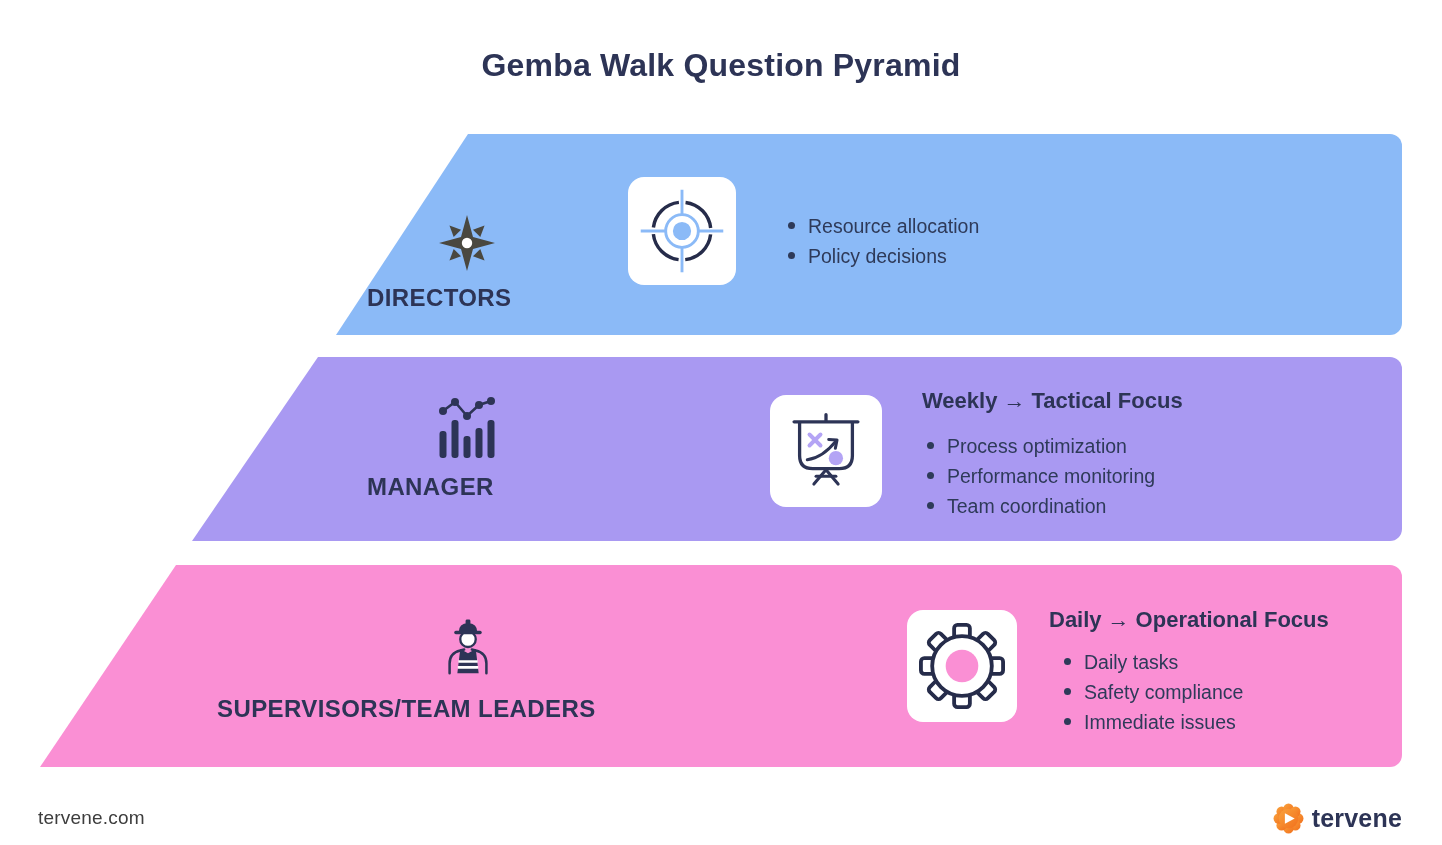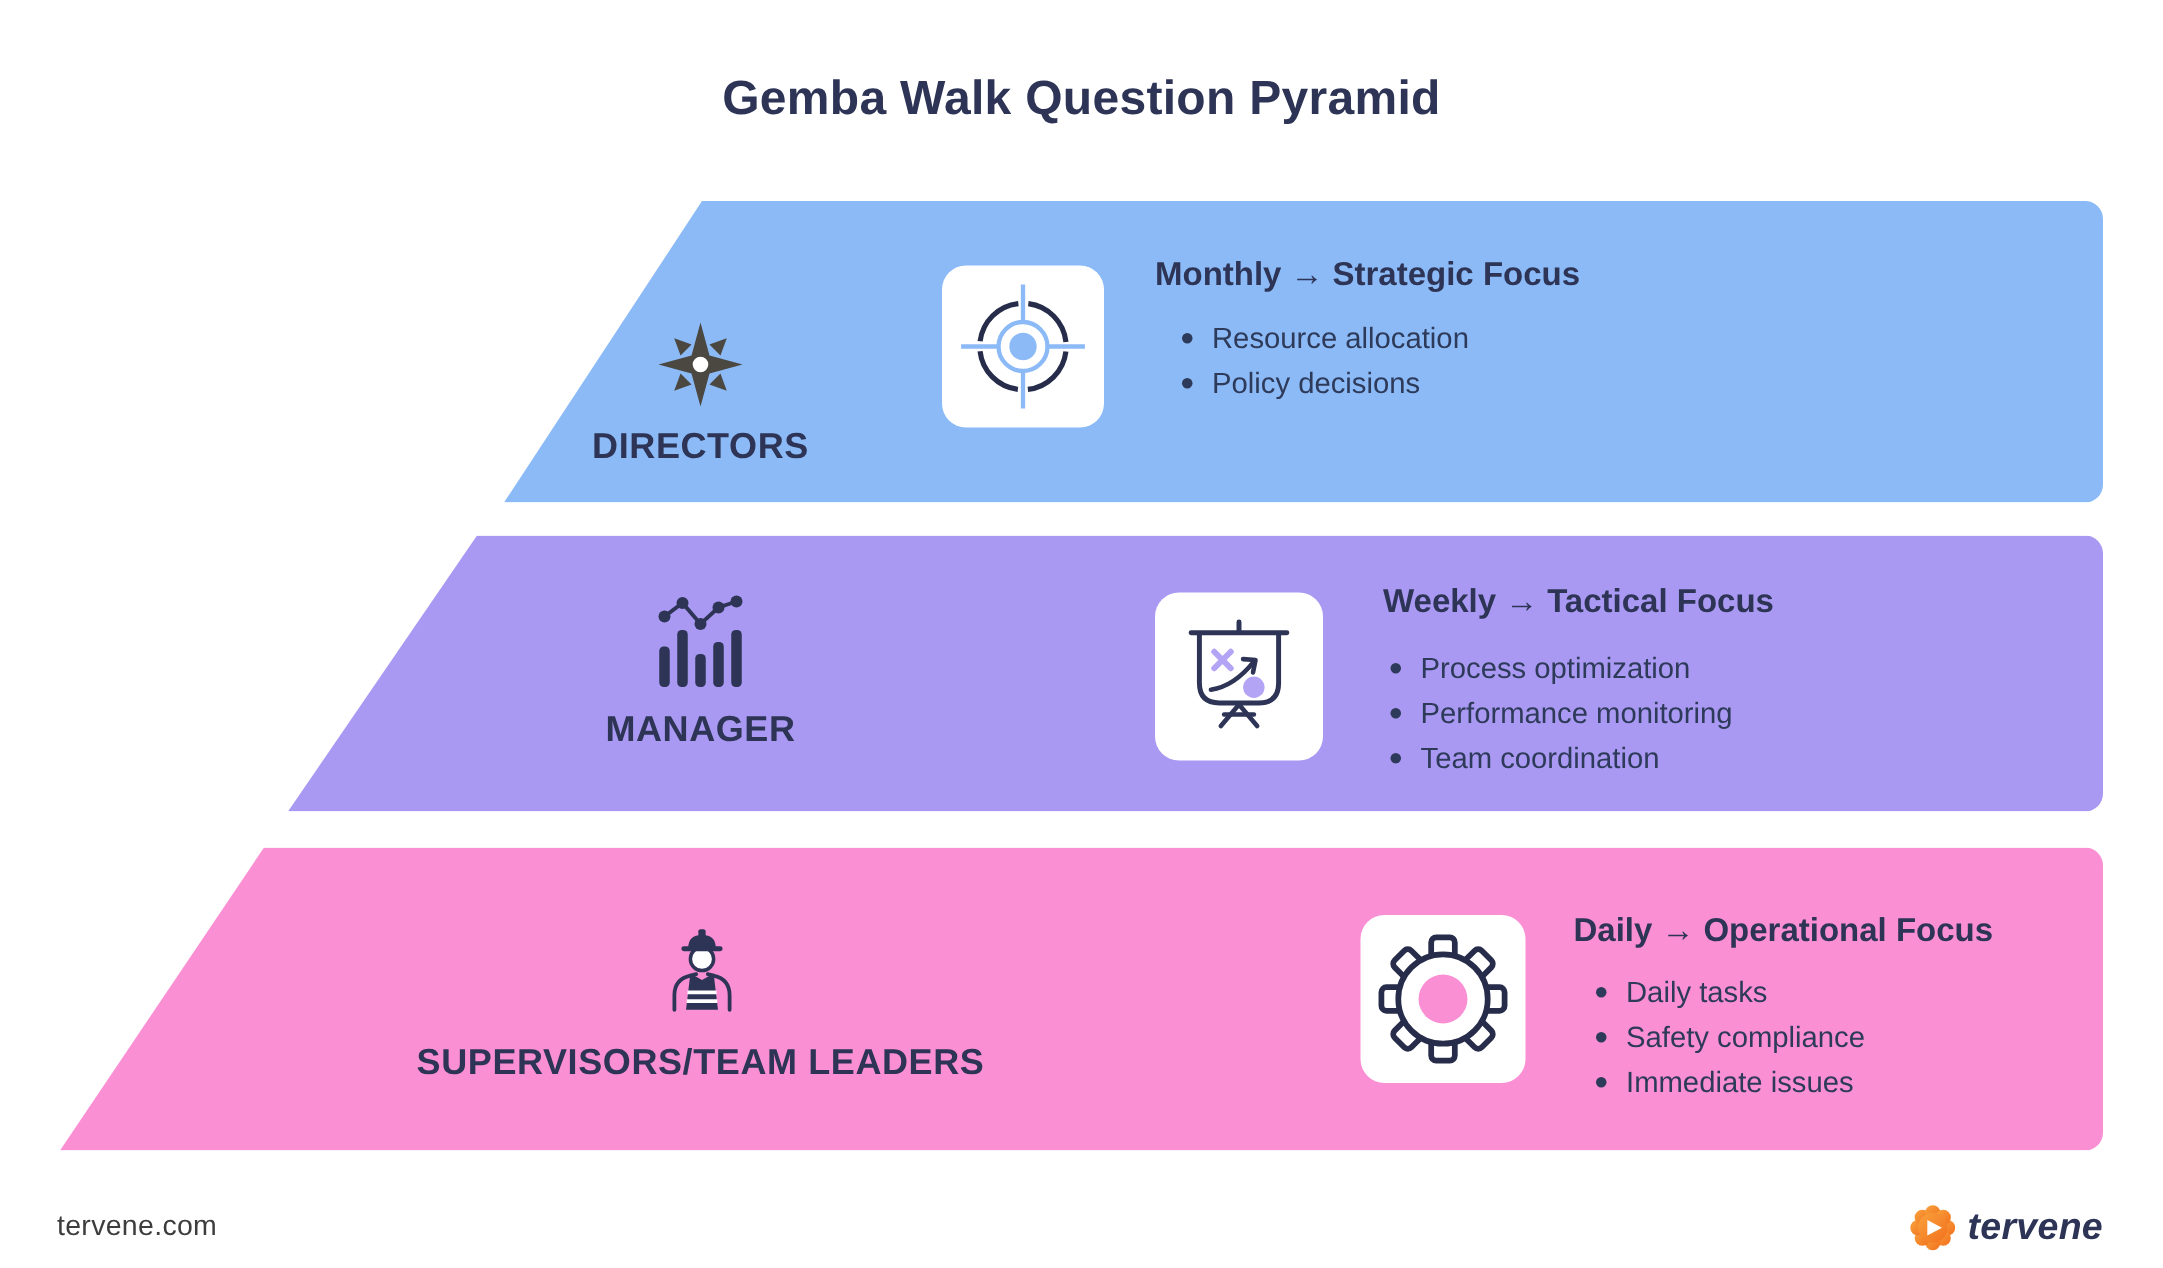--- a/index.html
+++ b/index.html
@@ -14,37 +14,37 @@
   }
   .tier{position:absolute;left:0;width:1402px;border-radius:12px;}
   .tier-blue{top:117px;height:201px;background:#8BBAF7;
     clip-path:polygon(468px 0,100% 0,100% 100%,336px 100%);}
   .tier-purple{top:340px;height:184px;background:#A999F2;
     clip-path:polygon(318px 0,100% 0,100% 100%,192px 100%);}
   .tier-pink{top:548px;height:202px;background:#FA8FD4;
     clip-path:polygon(176px 0,100% 0,100% 100%,40px 100%);}
   .role-icon{position:absolute;display:flex;align-items:center;justify-content:center;}
   .role{
-    position:absolute;text-align:center;font-weight:800;font-size:24px;
+    position:absolute;font-weight:800;font-size:24px;
     color:#2D3456;letter-spacing:0.4px;white-space:nowrap;
   }
   .card{
     position:absolute;background:#FFFFFF;border-radius:16px;
     display:flex;align-items:center;justify-content:center;
   }
   .heading{position:absolute;font-size:22px;font-weight:800;color:#2D3456;white-space:nowrap;}
   .heading .arrow{font-weight:400;padding:0 6px;}
   .bullets{position:absolute;list-style:none;margin:0;padding:0;font-size:19.5px;color:#2E3A59;}
   .bullets li{position:relative;padding-left:22px;line-height:30px;white-space:nowrap;}
   .bullets li::before{
     content:"";position:absolute;left:2px;top:11px;width:7px;height:7px;
     border-radius:50%;background:#2E3A59;
   }
   .site{position:absolute;left:38px;top:790px;font-size:19px;color:#3D3D3D;letter-spacing:0.2px;}
-  .brand{position:absolute;right:40px;top:785px;display:flex;align-items:center;gap:7px;font-style:italic;}
+  .brand{position:absolute;right:40px;top:785px;display:flex;align-items:center;gap:7px;}
   .brand-word{font-size:25px;font-weight:800;color:#2D3456;letter-spacing:0.2px;}
 </style>
 </head>
 <body>
 
 <div class="canvas">
 
   <div class="title">Gemba Walk Question Pyramid</div>
 
   <div class="tier tier-blue">
@@ -65,23 +65,20 @@
     <div class="card" style="left:628px;top:43px;width:108px;height:108px;">
       <svg width="96" height="96" viewBox="0 0 100 100">
         <line x1="50" y1="7" x2="50" y2="93" stroke="#8BBAF7" stroke-width="3"></line>
         <line x1="7" y1="50" x2="93" y2="50" stroke="#8BBAF7" stroke-width="3"></line>
         <circle cx="50" cy="50" r="30" fill="none" stroke="#262C4A" stroke-width="3.6" stroke-dasharray="40.12 7" stroke-dashoffset="43.6"></circle>
         <circle cx="50" cy="50" r="17" fill="#FFFFFF" stroke="#8BBAF7" stroke-width="3"></circle>
         <circle cx="50" cy="50" r="9.5" fill="#8BBAF7"></circle>
       </svg>
     </div>
 
-    <div class="heading" style="left:770px;top:36px;">
-      <span>Monthly</span><span class="arrow">→</span><span>Strategic Focus</span>
-    </div>
     <ul class="bullets" style="left:786px;top:77px;">
       <li>Resource allocation</li>
       <li>Policy decisions</li>
     </ul>
   </div>
 
   <div class="tier tier-purple">
     <div class="role-icon" style="left:437px;top:36px;width:60px;height:66px;">
       <svg width="60" height="66" viewBox="0 0 60 64">
         <g fill="#2D3456">

